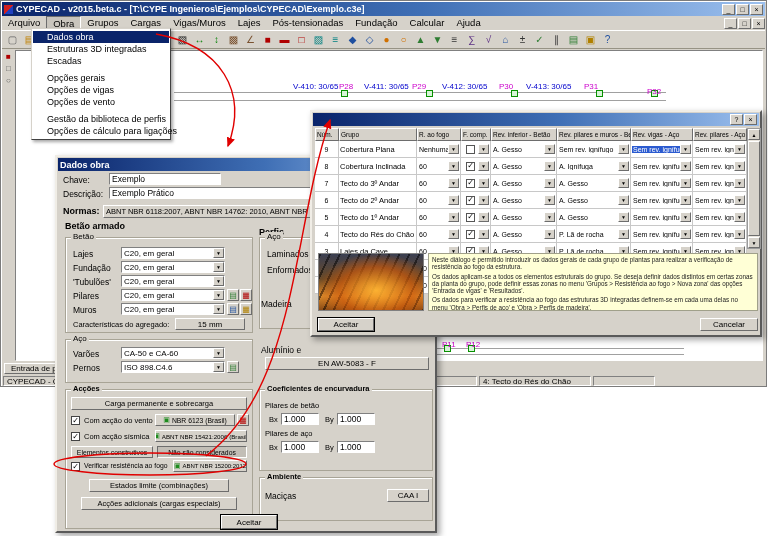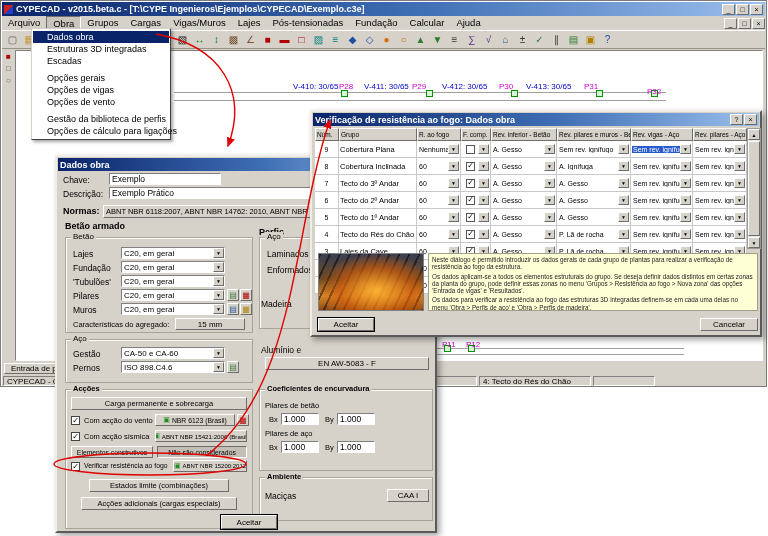--- a/index.html
+++ b/index.html
@@ -307,36 +307,35 @@
       </div>
       <div class="sqbtn" style="left: 170px; top: 132px; color: rgb(46, 125, 50);">▤</div>
       <div class="sqbtn" style="left: 183px; top: 132px; color: rgb(176, 0, 0);">▦</div>
       <span class="lb" style="left: 16px; top: 148px;">Muros</span>
       <div class="combo" style="left: 64px; top: 146px; width: 104px;">
         <span class="cval">C20, em geral</span>
         <span class="carw">▼</span>
       </div>
       <div class="sqbtn" style="left: 170px; top: 146px; color: rgb(31, 79, 159);">▤</div>
       <div class="sqbtn" style="left: 183px; top: 146px; color: rgb(176, 128, 0);">▦</div>
-      <span class="lb" style="left: 16px; top: 192px;">Gestão</span>
+      <span class="lb" style="left: 16px; top: 192px;">Varões</span>
       <div class="combo" style="left: 64px; top: 190px; width: 104px;">
         <span class="cval">CA-50 e CA-60</span>
         <span class="carw">▼</span>
       </div>
       <span class="lb" style="left: 16px; top: 206px;">Pernos</span>
       <div class="combo" style="left: 64px; top: 204px; width: 104px;">
         <span class="cval">ISO 898.C4.6</span>
         <span class="carw">▼</span>
       </div>
       <div class="sqbtn" style="left: 170px; top: 204px; color: rgb(46, 125, 50);">▤</div>
     </div>
 
   <div class="dlg" id="fogo-dialog" style="left:310px;top:110px;width:452px;height:227px;z-index:30">
     <div class="tbar">
-      <span class="ttext">Verificação de resistência ao fogo: Dados obra</span>
       <span class="wctrls">
         <span class="wbtn">?</span>
         <span class="wbtn">×</span>
       </span>
     </div>
     <div id="fogo-table">
         <div class="trow thead">
           <div class="th" style="width: 24px;">Núm.</div>
           <div class="th" style="width: 78px;">Grupo</div>
           <div class="th" style="width: 44px;">R. ao fogo</div>

